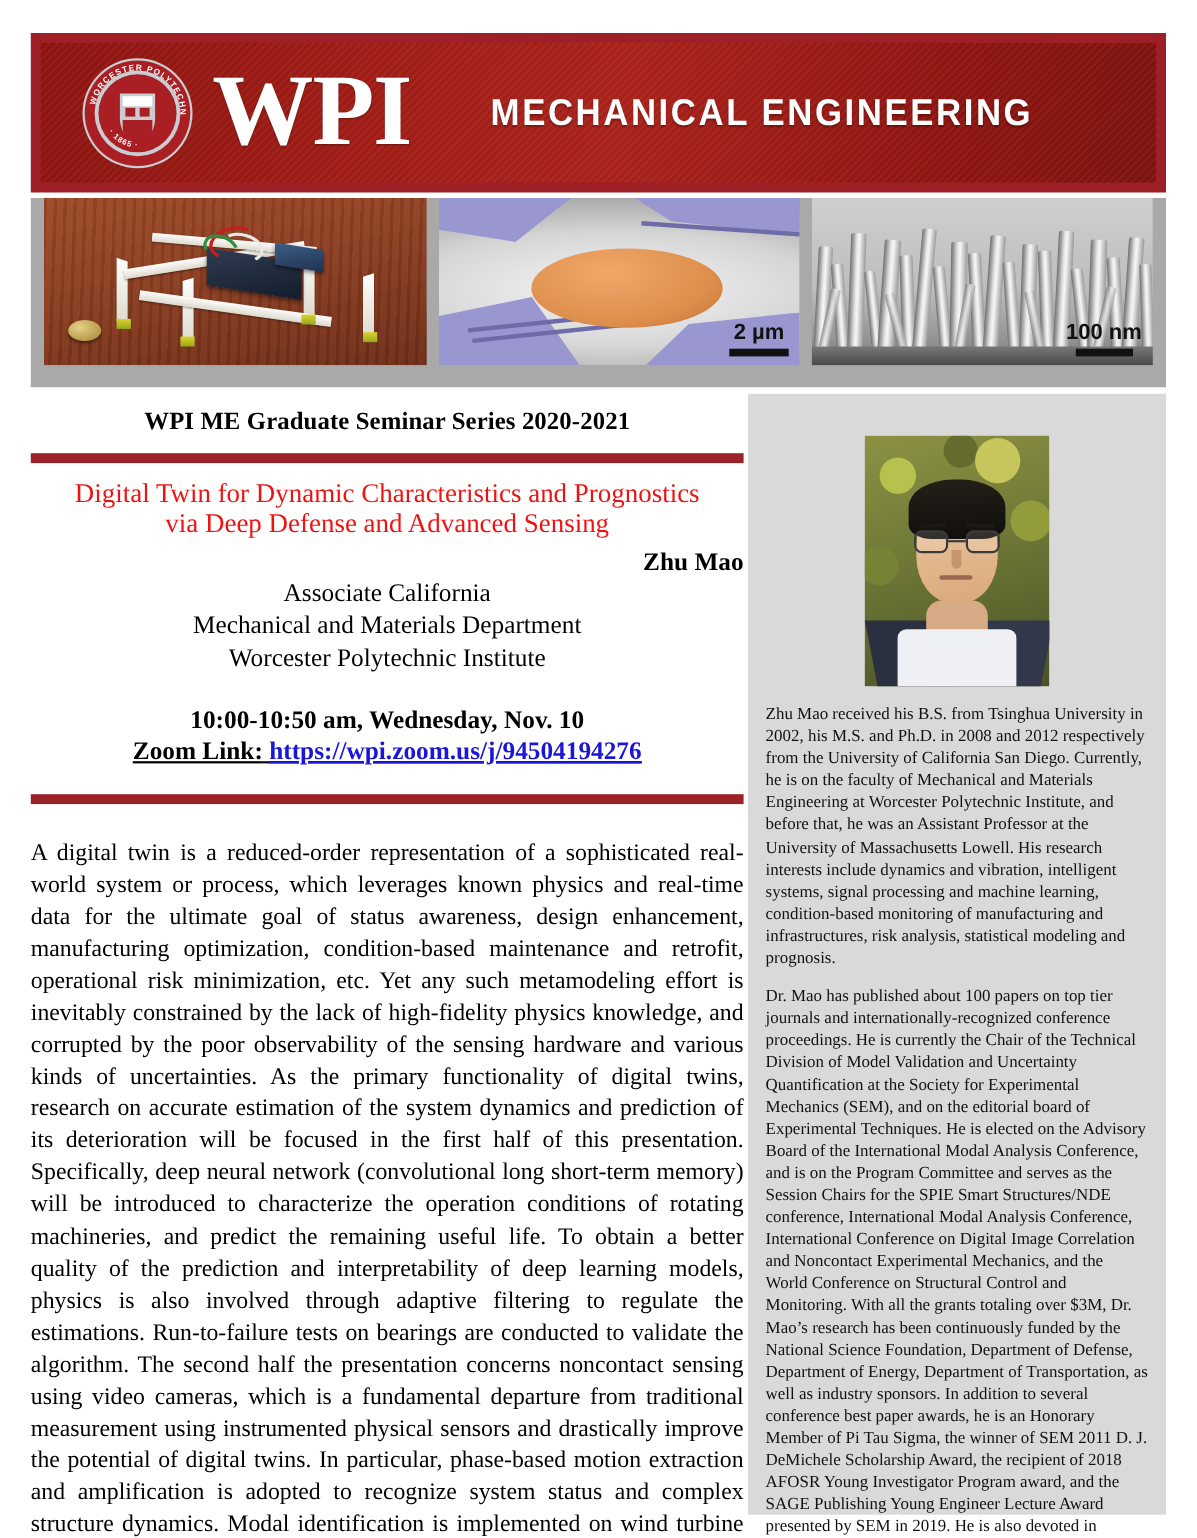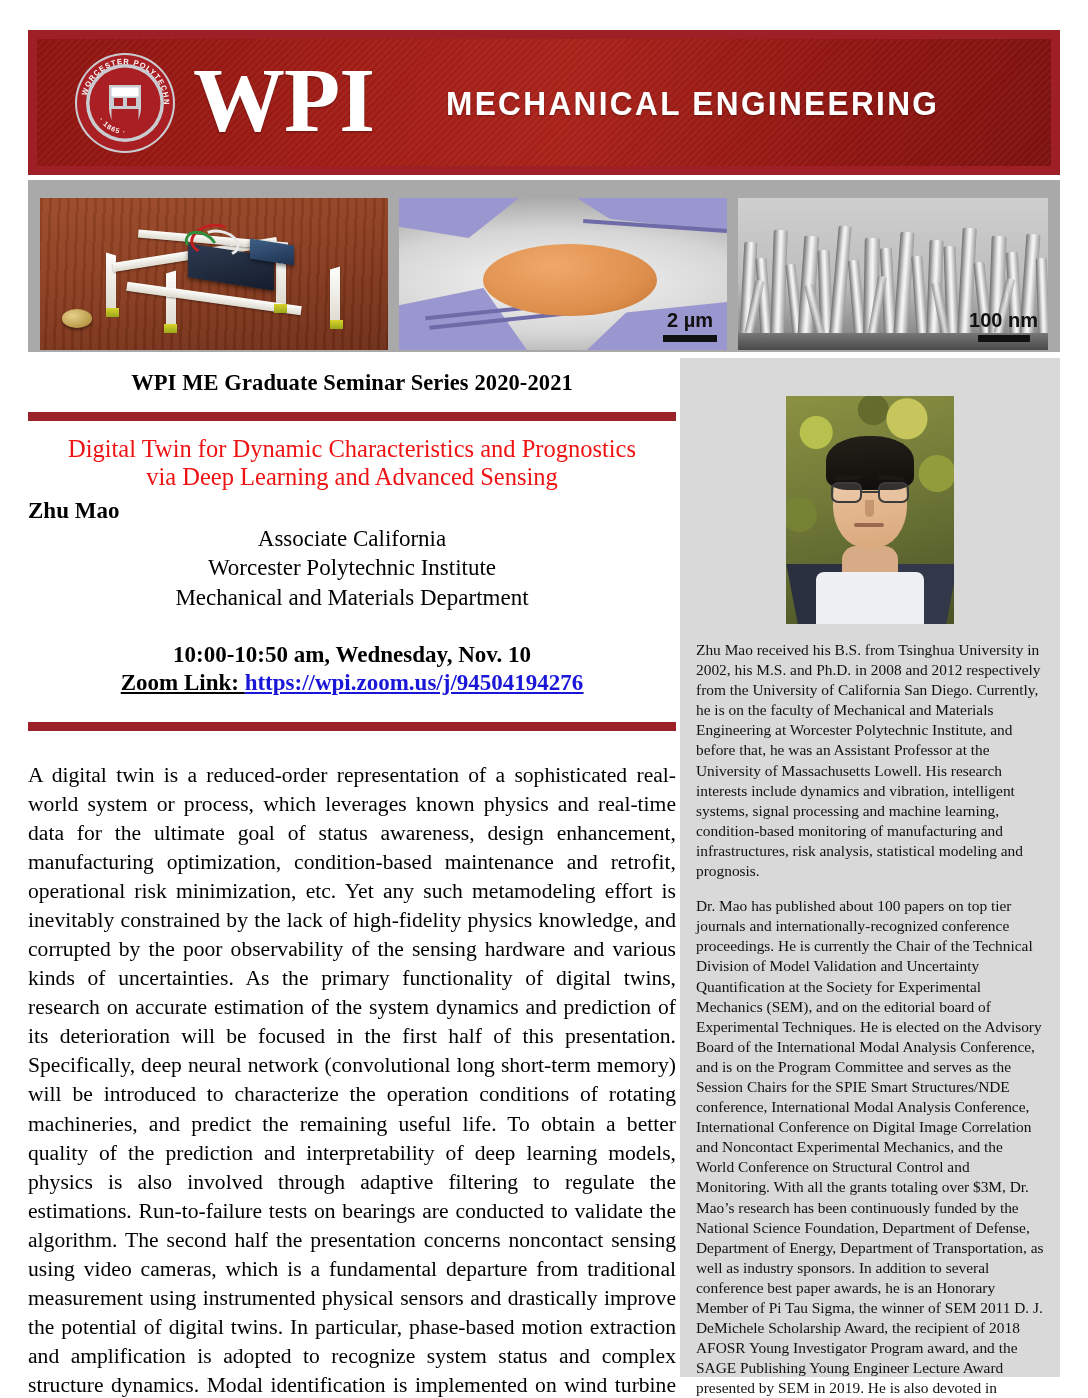--- a/index.html
+++ b/index.html
@@ -35,21 +35,21 @@
     font-family:"Liberation Sans", sans-serif;
     font-weight:700; font-size:34px; color:#ffffff;
     letter-spacing:2.5px; margin-left:72px; margin-top:2px;
     transform:scaleX(.93); transform-origin:left center;
     text-shadow:0 1px 2px rgba(0,0,0,.3);
   }
 
   
   .strip{
     position:absolute; left:28px; top:180px; width:1032px; height:172px;
-    background:#a9a9a9; padding:18px 0;
+    background:#a9a9a9; padding:0 0;
     display:flex; justify-content:space-between;
   }
   .photo{ position:relative; height:152px; overflow:hidden; }
   .p1{ width:348px; margin-left:12px; }
   .p2{ width:328px; }
   .p3{ width:310px; margin-right:12px; }
 
   
   .wood{
     position:absolute; inset:0;
@@ -106,21 +106,21 @@
 
   .series-title{
     text-align:center; font-weight:700; font-size:22.5px; color:#000;
     margin-top:12px; letter-spacing:.1px;
   }
   hr.rule{ border:0; height:9px; background:#9c2229; margin:16px 0 0 0; }
   .talk-title{
     text-align:center; color:#ef1212; font-weight:400; font-size:24.5px;
     line-height:1.16; margin-top:14px;
   }
-  .speaker-name{ text-align:left; font-weight:700; font-size:23px; margin-top:6px; }
+  .speaker-name{ text-align:right; font-weight:700; font-size:23px; margin-top:6px; }
   .speaker-line{ text-align:center; font-size:23px; line-height:1.28; }
   .when{ text-align:center; font-weight:700; font-size:23px; margin-top:30px; }
   .zoomline{ text-align:center; font-weight:700; font-size:23px; margin-top:2px;text-decoration:underline; }
   .zoomlink{ color:#1a16d8; text-decoration:underline; font-weight:700; }
   .abstract{
     font-size:21.6px; line-height:1.345; text-align:justify; margin-top:30px;
     hyphens:none;
   }
 
   .about-title{ text-align:center; font-weight:700; font-size:21px; color:#000; }
@@ -275,27 +275,27 @@
   </div>
 
   <div class="left">
 
     <div class="series-title">WPI ME Graduate Seminar Series 2020-2021</div>
 
     <hr class="rule">
 
     <div class="talk-title">
       <span>Digital Twin for Dynamic Characteristics and Prognostics</span><br>
-      <span>via Deep Learning and Advanced Sensing</span>
+      <span>via Deep Defense and Advanced Sensing</span>
     </div>
 
     <div class="speaker-name">Zhu Mao</div>
     <div class="speaker-line">Associate California</div>
+    <div class="speaker-line">Mechanical and Materials Department</div>
     <div class="speaker-line">Worcester Polytechnic Institute</div>
-    <div class="speaker-line">Mechanical and Materials Department</div>
 
     <div class="when">10:00-10:50 am, Wednesday, Nov. 10</div>
     <div class="zoomline">
       <span>Zoom Link:</span>
       <a class="zoomlink" href="#">https://wpi.zoom.us/j/94504194276</a>
     </div>
 
     <hr class="rule" style="margin-top:26px;">
 
     <p class="abstract">A digital twin is a reduced-order representation of a sophisticated real-world system or process, which leverages known physics and real-time data for the ultimate goal of status awareness, design enhancement, manufacturing optimization, condition-based maintenance and retrofit, operational risk minimization, etc. Yet any such metamodeling effort is inevitably constrained by the lack of high-fidelity physics knowledge, and corrupted by the poor observability of the sensing hardware and various kinds of uncertainties. As the primary functionality of digital twins, research on accurate estimation of the system dynamics and prediction of its deterioration will be focused in the first half of this presentation. Specifically, deep neural network (convolutional long short-term memory) will be introduced to characterize the operation conditions of rotating machineries, and predict the remaining useful life. To obtain a better quality of the prediction and interpretability of deep learning models, physics is also involved through adaptive filtering to regulate the estimations. Run-to-failure tests on bearings are conducted to validate the algorithm. The second half the presentation concerns noncontact sensing using video cameras, which is a fundamental departure from traditional measurement using instrumented physical sensors and drastically improve the potential of digital twins. In particular, phase-based motion extraction and amplification is adopted to recognize system status and complex structure dynamics. Modal identification is implemented on wind turbine blades, and subtle invisible dynamics is successfully extracted with full-field information maintained. Probabilistic uncertainty quantification model will also be introduced in the end, which intrinsically enhances the capability of digital twins in detecting system changes with statistical significance.</p>

